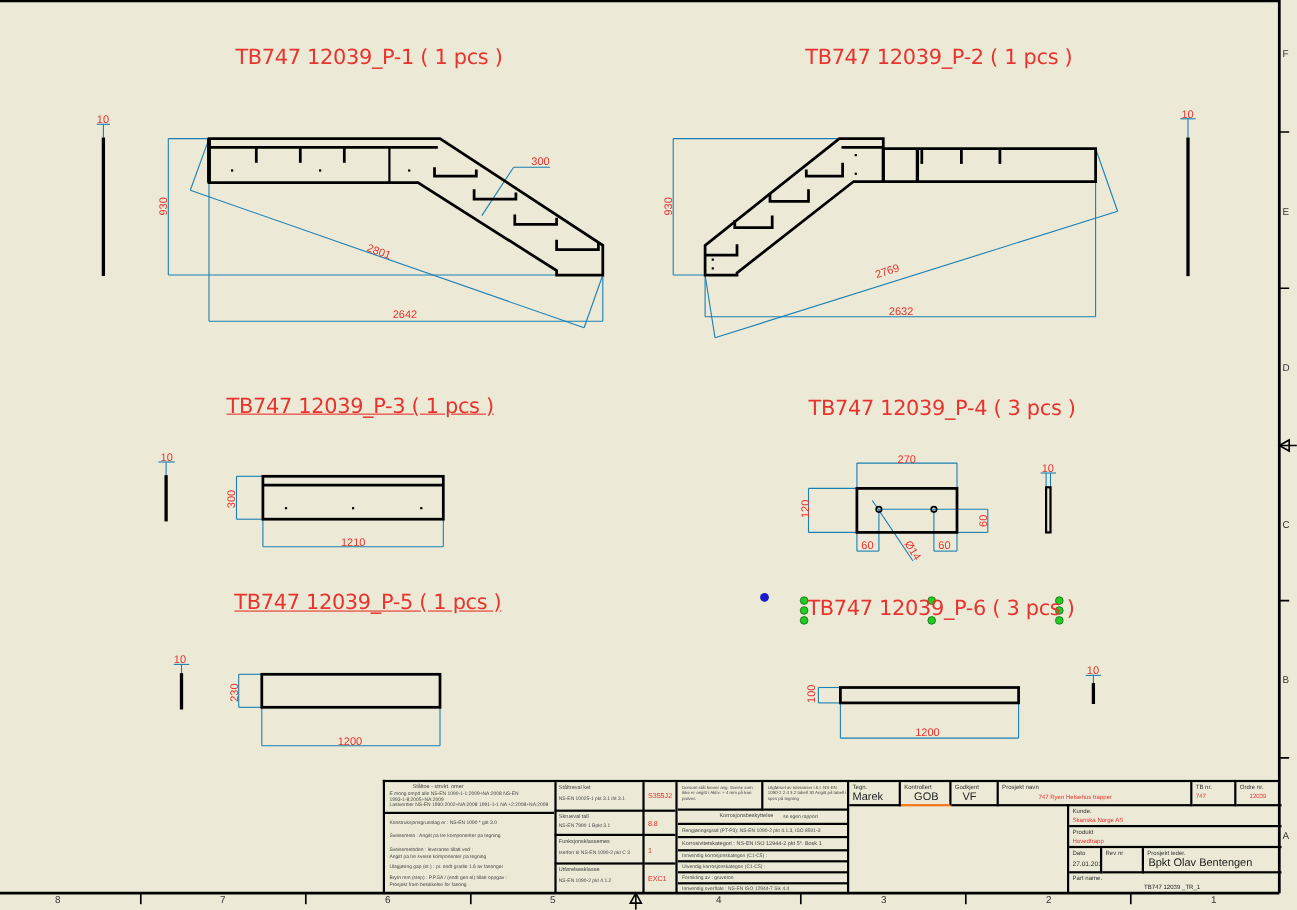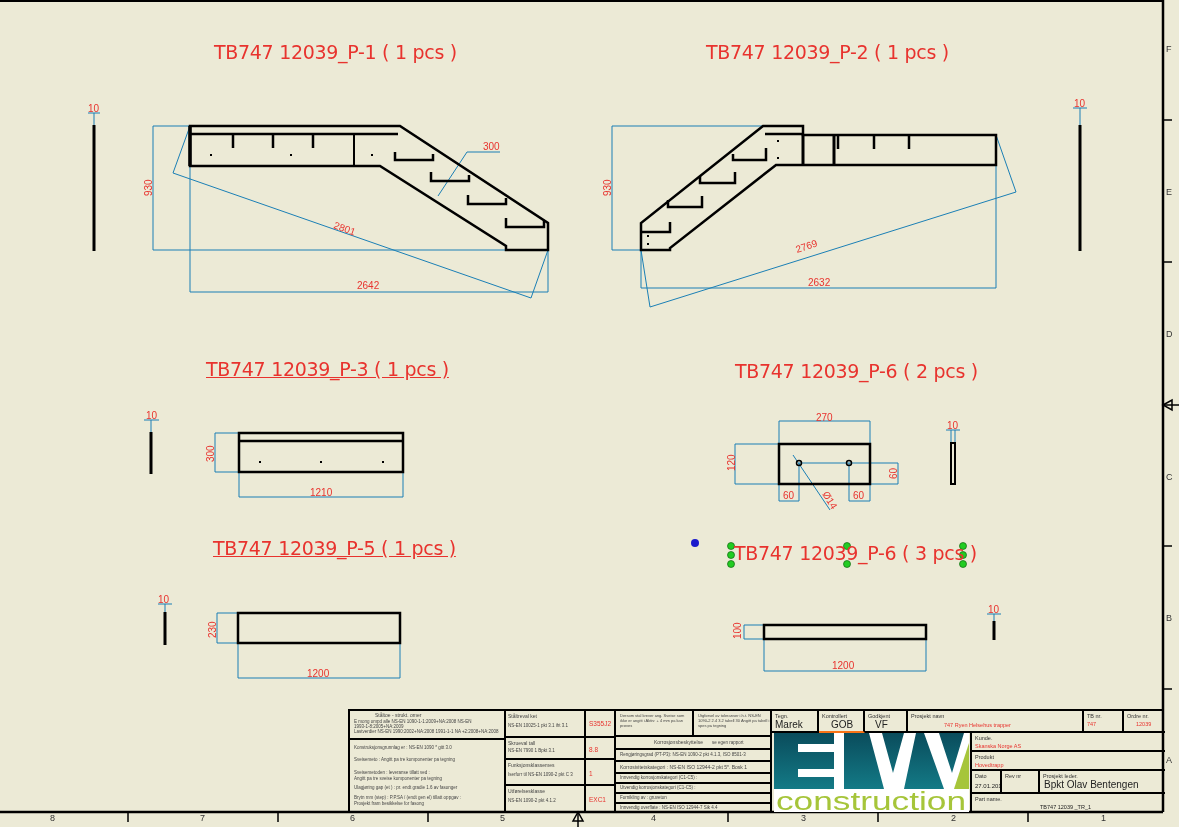--- a/index.html
+++ b/index.html
@@ -228,23 +228,23 @@
     <circle cx="847" cy="546" r="3.5"></circle>
       <circle cx="847" cy="564" r="3.5"></circle>
     <circle cx="963" cy="546" r="3.5"></circle>
       <circle cx="963" cy="555" r="3.5"></circle>
       <circle cx="963" cy="564" r="3.5"></circle>
   </g>
   <circle cx="695" cy="543" r="4" fill="#1a1acc"></circle>
 </svg>
 
 <div class="title" style="left:214px;top:41px;text-align:right;">TB747 12039_P-1 ( 1 pcs )</div>
-<div class="title" style="left:706px;top:41px;">TB747 12039_P-2 ( 1 pcs )</div>
+<div class="title" style="left:732px;top:41px;">TB747 12039_P-2 ( 1 pcs )</div>
 <div class="title" style="left:206px;top:358px;text-decoration:underline;">TB747 12039_P-3 ( 1 pcs )</div>
-<div class="title" style="left:735px;top:360px;">TB747 12039_P-6 ( 2 pcs )</div>
+<div class="title" style="left:735px;top:360px;">TB747 12039_P-4 ( 3 pcs )</div>
 <div class="title" style="left:213px;top:537px;text-decoration:underline;">TB747 12039_P-5 ( 1 pcs )</div>
 <div class="title" style="left:734px;top:542px;">TB747 12039_P-6 ( 3 pcs )</div>
 
 <div>
   <div class="zone" style="left:1166px;top:44px;">F</div>
   <div class="zone" style="left:1166px;top:187px;">E</div>
   <div class="zone" style="left:1166px;top:329px;">D</div>
   <div class="zone" style="left:1166px;top:472px;">C</div>
   <div class="zone" style="left:1166px;top:613px;">B</div>
   <div class="zone" style="left:1166px;top:755px;">A</div>
@@ -360,38 +360,20 @@
   </div>
   <div class="tb" style="left:734px;top:0;width:38px;height:20px;border-right:2px solid #000;border-bottom:2px solid #000;">
     <div class="lbl">TB nr.</div>
     <div class="val red" style="left:3px;top:10px;font-size:5.5px;">747</div>
   </div>
   <div class="tb" style="left:774px;top:0;width:41px;height:20px;border-bottom:2px solid #000;">
     <div class="lbl">Ordre nr.</div>
     <div class="val red" style="left:12px;top:10px;font-size:5.5px;">12039</div>
   </div>
 
-  <div style="position:absolute;left:424px;top:22px;width:195px;height:79px;background:#ffffff;overflow:hidden;">
-    <svg width="195" height="79" viewBox="0 0 195 79">
-      <defs>
-        <linearGradient id="tg" x1="0" y1="0" x2="0" y2="1">
-          <stop offset="0" stop-color="#0a4c5c"></stop>
-          <stop offset="1" stop-color="#137a86"></stop>
-        </linearGradient>
-      </defs>
-      <rect x="0" y="0" width="195" height="56" fill="url(#tg)"></rect>
-      <rect x="24" y="11" width="36" height="8" fill="#fff"></rect>
-      <rect x="24" y="36" width="36" height="8" fill="#fff"></rect>
-      <rect x="60" y="0" width="10" height="56" fill="#fff"></rect>
-      <polygon points="95,0 108,0 119,40 130,0 142,0 130,56 110,56" fill="#fff"></polygon>
-      <polygon points="150,0 165,0 178,40 190,0 195,0 195,56 170,56" fill="#fff"></polygon>
-      <polygon points="180,56 195,10 195,56" fill="#a6c53a"></polygon>
-      <text x="2" y="77" font-family="Liberation Sans, sans-serif" font-size="26" fill="#a6c53a" textLength="190" lengthAdjust="spacingAndGlyphs">construction</text>
-    </svg>
-  </div>
   <div style="position:absolute;left:620px;top:20px;width:2px;height:81px;background:#000;"></div>
 
   <div class="tb" style="left:622px;top:22px;width:193px;height:17px;border-bottom:2px solid #000;">
     <div class="lbl">Kunde.</div>
     <div class="val red" style="left:3px;top:10px;font-size:5.5px;">Skanska Norge AS</div>
   </div>
   <div class="tb" style="left:622px;top:41px;width:193px;height:17px;border-bottom:2px solid #000;">
     <div class="lbl">Produkt</div>
     <div class="val red" style="left:3px;top:10px;font-size:5.5px;">Hovedtrapp</div>
   </div>

